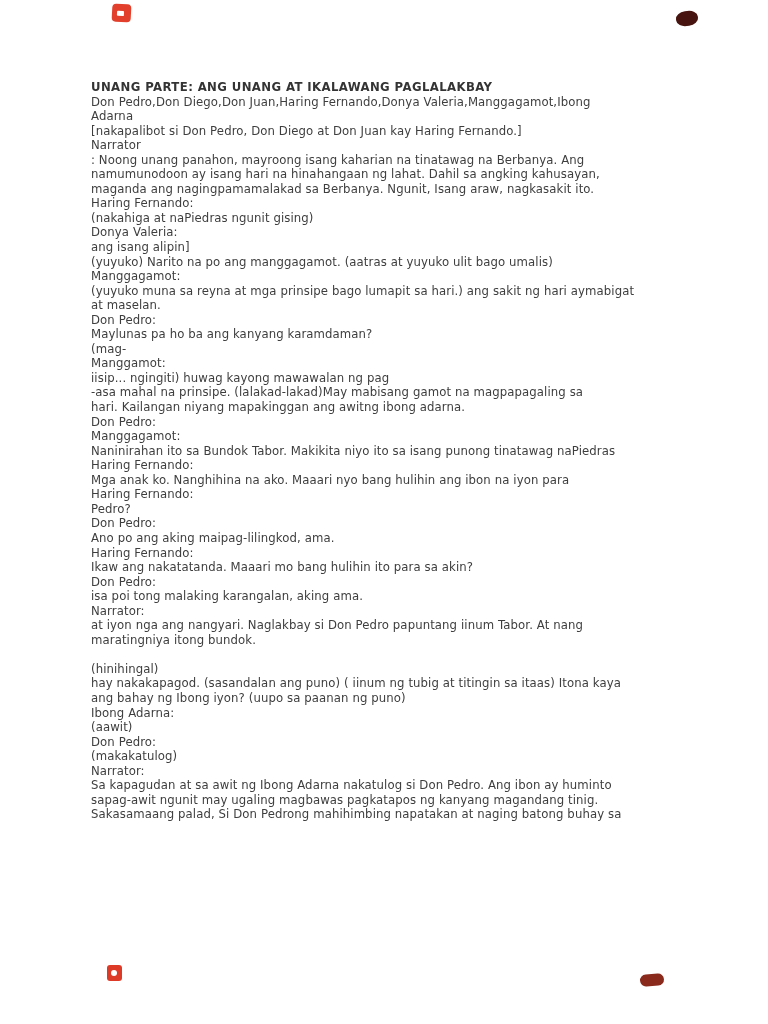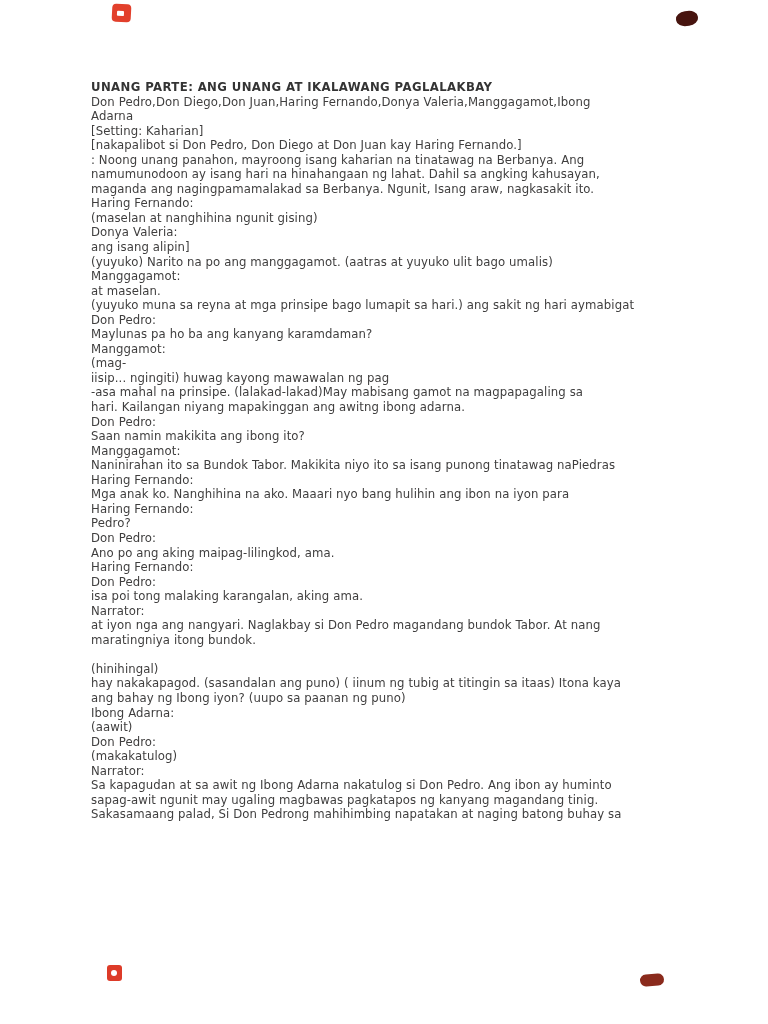--- a/index.html
+++ b/index.html
@@ -30,55 +30,55 @@
 </style>
 </head>
 <body>
 
 <div class="page" style="background: rgb(255, 255, 255);">
   <div class="content" style="color: rgb(63, 62, 62);">
     <div class="doc-title">UNANG PARTE: ANG UNANG AT IKALAWANG PAGLALAKBAY</div>
     <div id="lines">
         <div class="line">Don Pedro,Don Diego,Don Juan,Haring Fernando,Donya Valeria,Manggagamot,Ibong</div>
         <div class="line">Adarna</div>
-        <div class="line">[Setting: Kaharian]</div>
         <div class="line">[nakapalibot si Don Pedro, Don Diego at Don Juan kay Haring Fernando.]</div>
+        <div class="line">Narrator</div>
         <div class="line">: Noong unang panahon, mayroong isang kaharian na tinatawag na Berbanya. Ang</div>
         <div class="line">namumunodoon ay isang hari na hinahangaan ng lahat. Dahil sa angking kahusayan,</div>
         <div class="line">maganda ang nagingpamamalakad sa Berbanya. Ngunit, Isang araw, nagkasakit ito.</div>
         <div class="line">Haring Fernando:</div>
-        <div class="line">(maselan at nanghihina ngunit gising)</div>
+        <div class="line">(nakahiga at naPiedras ngunit gising)</div>
         <div class="line">Donya Valeria:</div>
         <div class="line">ang isang alipin]</div>
         <div class="line">(yuyuko) Narito na po ang manggagamot. (aatras at yuyuko ulit bago umalis)</div>
         <div class="line">Manggagamot:</div>
+        <div class="line">(yuyuko muna sa reyna at mga prinsipe bago lumapit sa hari.) ang sakit ng hari aymabigat</div>
         <div class="line">at maselan.</div>
-        <div class="line">(yuyuko muna sa reyna at mga prinsipe bago lumapit sa hari.) ang sakit ng hari aymabigat</div>
         <div class="line">Don Pedro:</div>
         <div class="line">Maylunas pa ho ba ang kanyang karamdaman?</div>
+        <div class="line">(mag-</div>
         <div class="line">Manggamot:</div>
-        <div class="line">(mag-</div>
         <div class="line">iisip... ngingiti) huwag kayong mawawalan ng pag</div>
         <div class="line">-asa mahal na prinsipe. (lalakad-lakad)May mabisang gamot na magpapagaling sa</div>
         <div class="line">hari. Kailangan niyang mapakinggan ang awitng ibong adarna.</div>
         <div class="line">Don Pedro:</div>
-        <div class="line">Saan namin makikita ang ibong ito?</div>
         <div class="line">Manggagamot:</div>
         <div class="line">Naninirahan ito sa Bundok Tabor. Makikita niyo ito sa isang punong tinatawag naPiedras</div>
         <div class="line">Haring Fernando:</div>
         <div class="line">Mga anak ko. Nanghihina na ako. Maaari nyo bang hulihin ang ibon na iyon para</div>
         <div class="line">Haring Fernando:</div>
         <div class="line">Pedro?</div>
         <div class="line">Don Pedro:</div>
         <div class="line">Ano po ang aking maipag-lilingkod, ama.</div>
         <div class="line">Haring Fernando:</div>
+        <div class="line">Ikaw ang nakatatanda. Maaari mo bang hulihin ito para sa akin?</div>
         <div class="line">Don Pedro:</div>
         <div class="line">isa poi tong malaking karangalan, aking ama.</div>
         <div class="line">Narrator:</div>
-        <div class="line">at iyon nga ang nangyari. Naglakbay si Don Pedro magandang bundok Tabor. At nang</div>
+        <div class="line">at iyon nga ang nangyari. Naglakbay si Don Pedro papuntang iinum Tabor. At nang</div>
         <div class="line">maratingniya itong bundok.</div>
         <div class="line">&nbsp;</div>
         <div class="line">(hinihingal)</div>
         <div class="line">hay nakakapagod. (sasandalan ang puno) ( iinum ng tubig at titingin sa itaas) Itona kaya</div>
         <div class="line">ang bahay ng Ibong iyon? (uupo sa paanan ng puno)</div>
         <div class="line">Ibong Adarna:</div>
         <div class="line">(aawit)</div>
         <div class="line">Don Pedro:</div>
         <div class="line">(makakatulog)</div>
         <div class="line">Narrator:</div>

